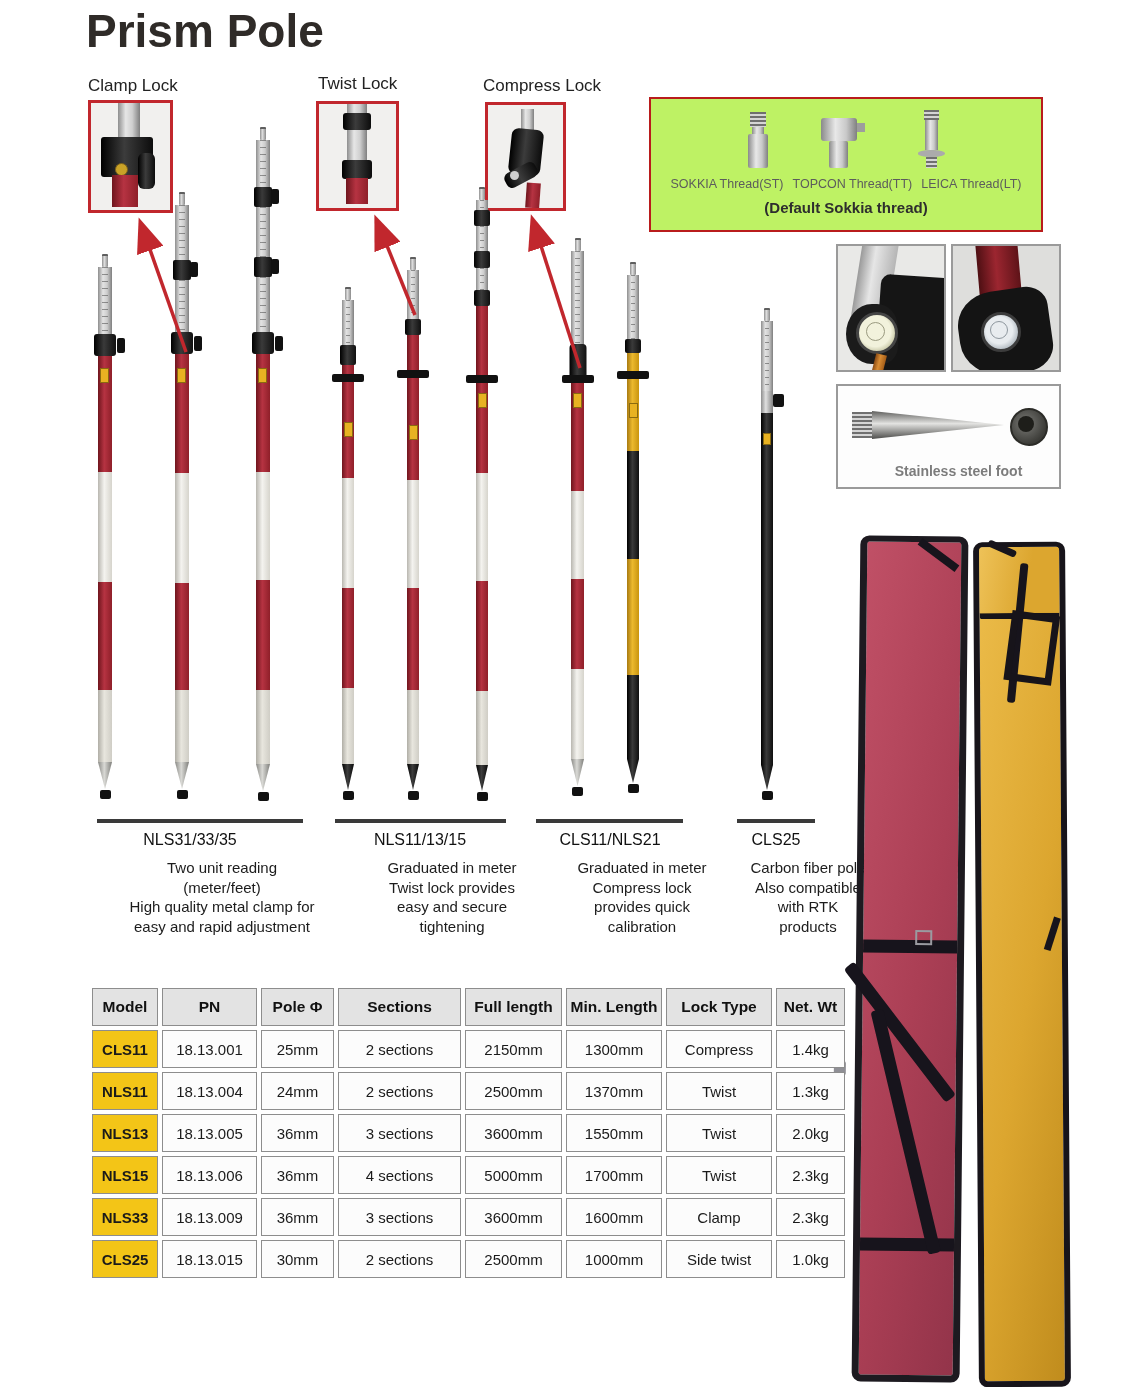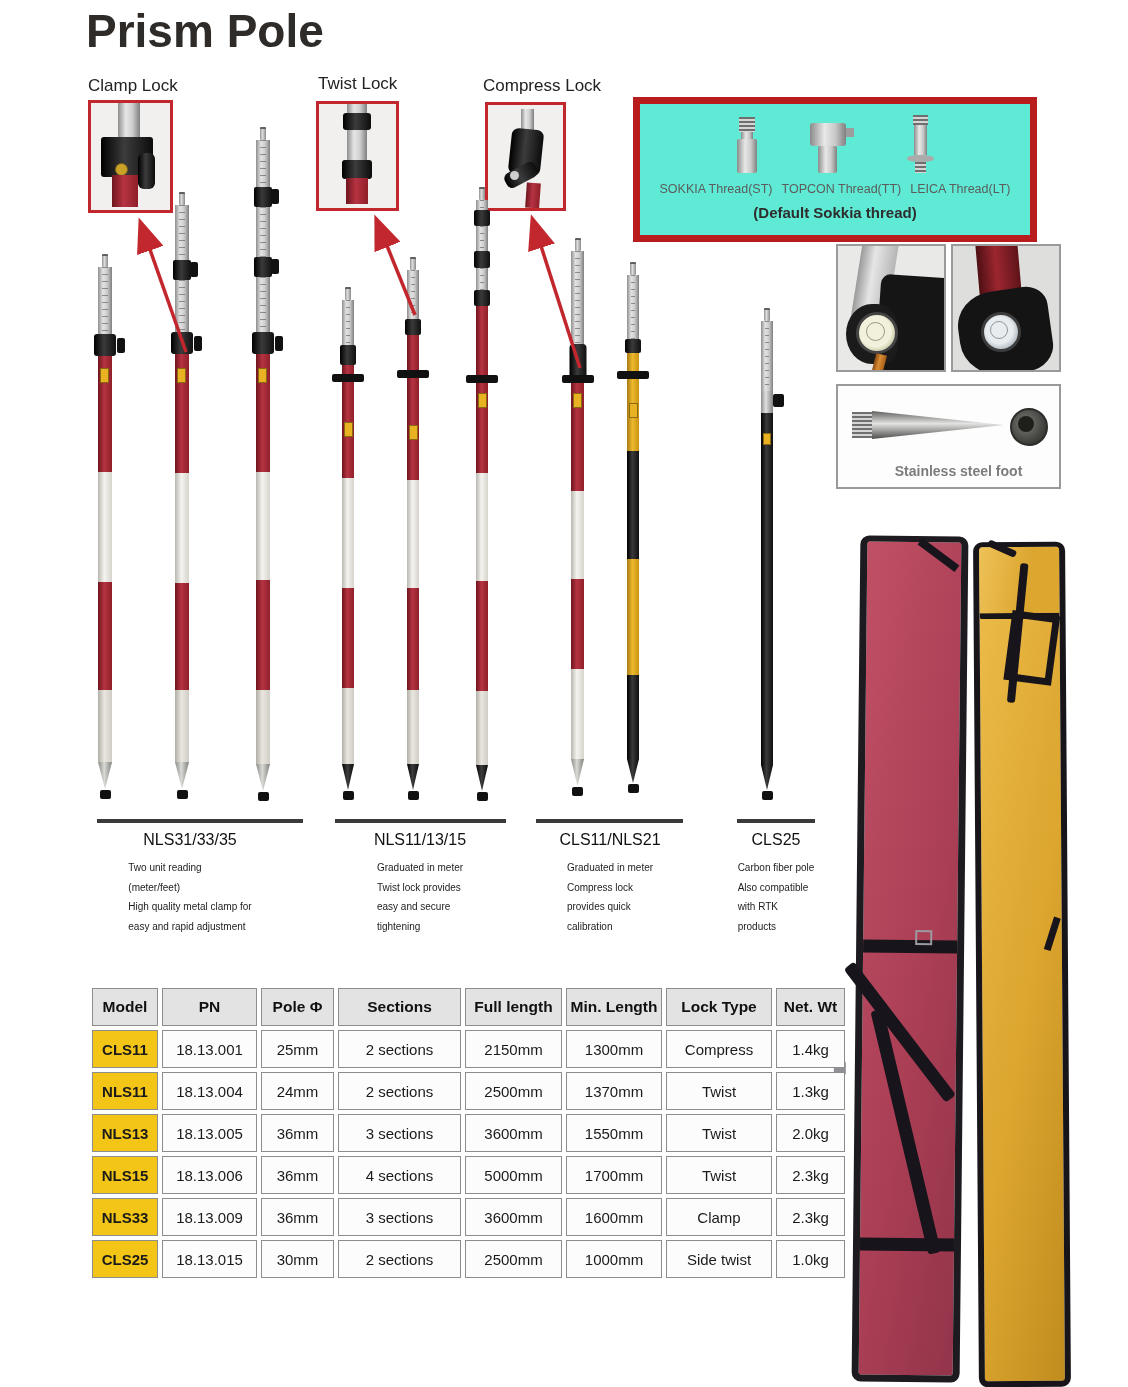--- a/index.html
+++ b/index.html
@@ -12,21 +12,21 @@
 
   
   .callout-label{font-size:17px;color:#222;}
   .redbox{border:3px solid #c1272d;background:#f1f0ee;overflow:hidden;}
   .redbox .rod{position:absolute;background:linear-gradient(90deg,#8e8e8e,#e6e6e6 35%,#cfcfcf 65%,#7f7f7f);}
   .ticks{background-image:repeating-linear-gradient(180deg,rgba(70,70,70,.55) 0 1px,transparent 1px 7px);}
   .blackpart{position:absolute;background:linear-gradient(90deg,#000,#3c3c3c 45%,#0c0c0c);border-radius:3px;}
   .redpart{position:absolute;background:linear-gradient(90deg,#6f151d,#b63342 45%,#8f1f29);}
 
   
-  #thread-box{left:633px;top:97px;width:390px;height:131px;border:7px solid #b91c1c;background:#5eead4;}
+  #thread-box{left:649px;top:97px;width:390px;height:131px;border:2px solid #b91c1c;background:#bef264;}
   #thread-row{position:absolute;left:0;top:9px;width:100%;display:flex;justify-content:center;gap:52px;height:62px;align-items:flex-end;}
   .adp{position:relative;}
   .metal{background:linear-gradient(90deg,#8a8a8a,#e8e8e8 40%,#c9c9c9 70%,#808080);}
   .thread-tex{background-image:repeating-linear-gradient(180deg,#6f6f6f 0 2px,#d5d5d5 2px 4px);}
   #thread-labels{position:absolute;left:0;top:78px;width:100%;display:flex;justify-content:center;gap:9px;
                  font-size:12.5px;color:#5c5c5c;white-space:nowrap;}
   #thread-note{position:absolute;left:0;top:100px;width:100%;text-align:center;font-size:15px;font-weight:bold;color:#2e2e2e;}
 
   
   .photo{border:2px solid #9a9a9a;overflow:hidden;}
@@ -56,21 +56,21 @@
   .bracket{position:absolute;left:50%;transform:translateX(-50%);width:32px;height:8px;background:#111;border-radius:2px;}
   .sticker{position:absolute;left:2px;width:9px;height:15px;background:#e8b222;border:1px solid #8a6a10;box-sizing:border-box;}
   .sideclamp{position:absolute;left:50%;transform:translateX(-50%);width:17px;height:38px;background:linear-gradient(90deg,#000,#3a3a3a 45%,#101010);border-radius:4px;}
 
   
   #arrows{left:0;top:0;pointer-events:none;z-index:30;}
 
   
   .gline{position:absolute;height:4px;background:#3a3a3a;}
   .gname{position:absolute;font-size:16px;color:#111;text-align:center;transform:translateX(-50%);white-space:nowrap;}
-  .gdesc{position:absolute;font-size:10px;line-height:19.5px;color:#1c1c1c;transform:translateX(-50%);white-space:nowrap;}
+  .gdesc{position:absolute;font-size:15px;line-height:19.5px;color:#1c1c1c;text-align:center;transform:translateX(-50%);white-space:nowrap;margin-left:32px;}
 
   
   .bag{position:absolute;border-radius:9px;}
   #bag-red{left:856px;top:536px;width:108px;height:846px;transform:rotate(.6deg);
     background:linear-gradient(100deg,#c05066,#ab3f55 55%,#93344a);
     border-left:7px solid #1d1a20;border-right:7px solid #1d1a20;border-top:6px solid #1d1a20;border-bottom:7px solid #1d1a20;box-sizing:border-box;}
   #bag-yellow{left:976px;top:542px;width:92px;height:845px;transform:rotate(-.4deg);
     background:linear-gradient(100deg,#ecbc4a,#dca62f 55%,#c08c1d);
     border-left:6px solid #17141a;border-right:6px solid #17141a;border-top:5px solid #17141a;border-bottom:6px solid #17141a;box-sizing:border-box;}
   .bagpart{position:absolute;background:#17141c;}

